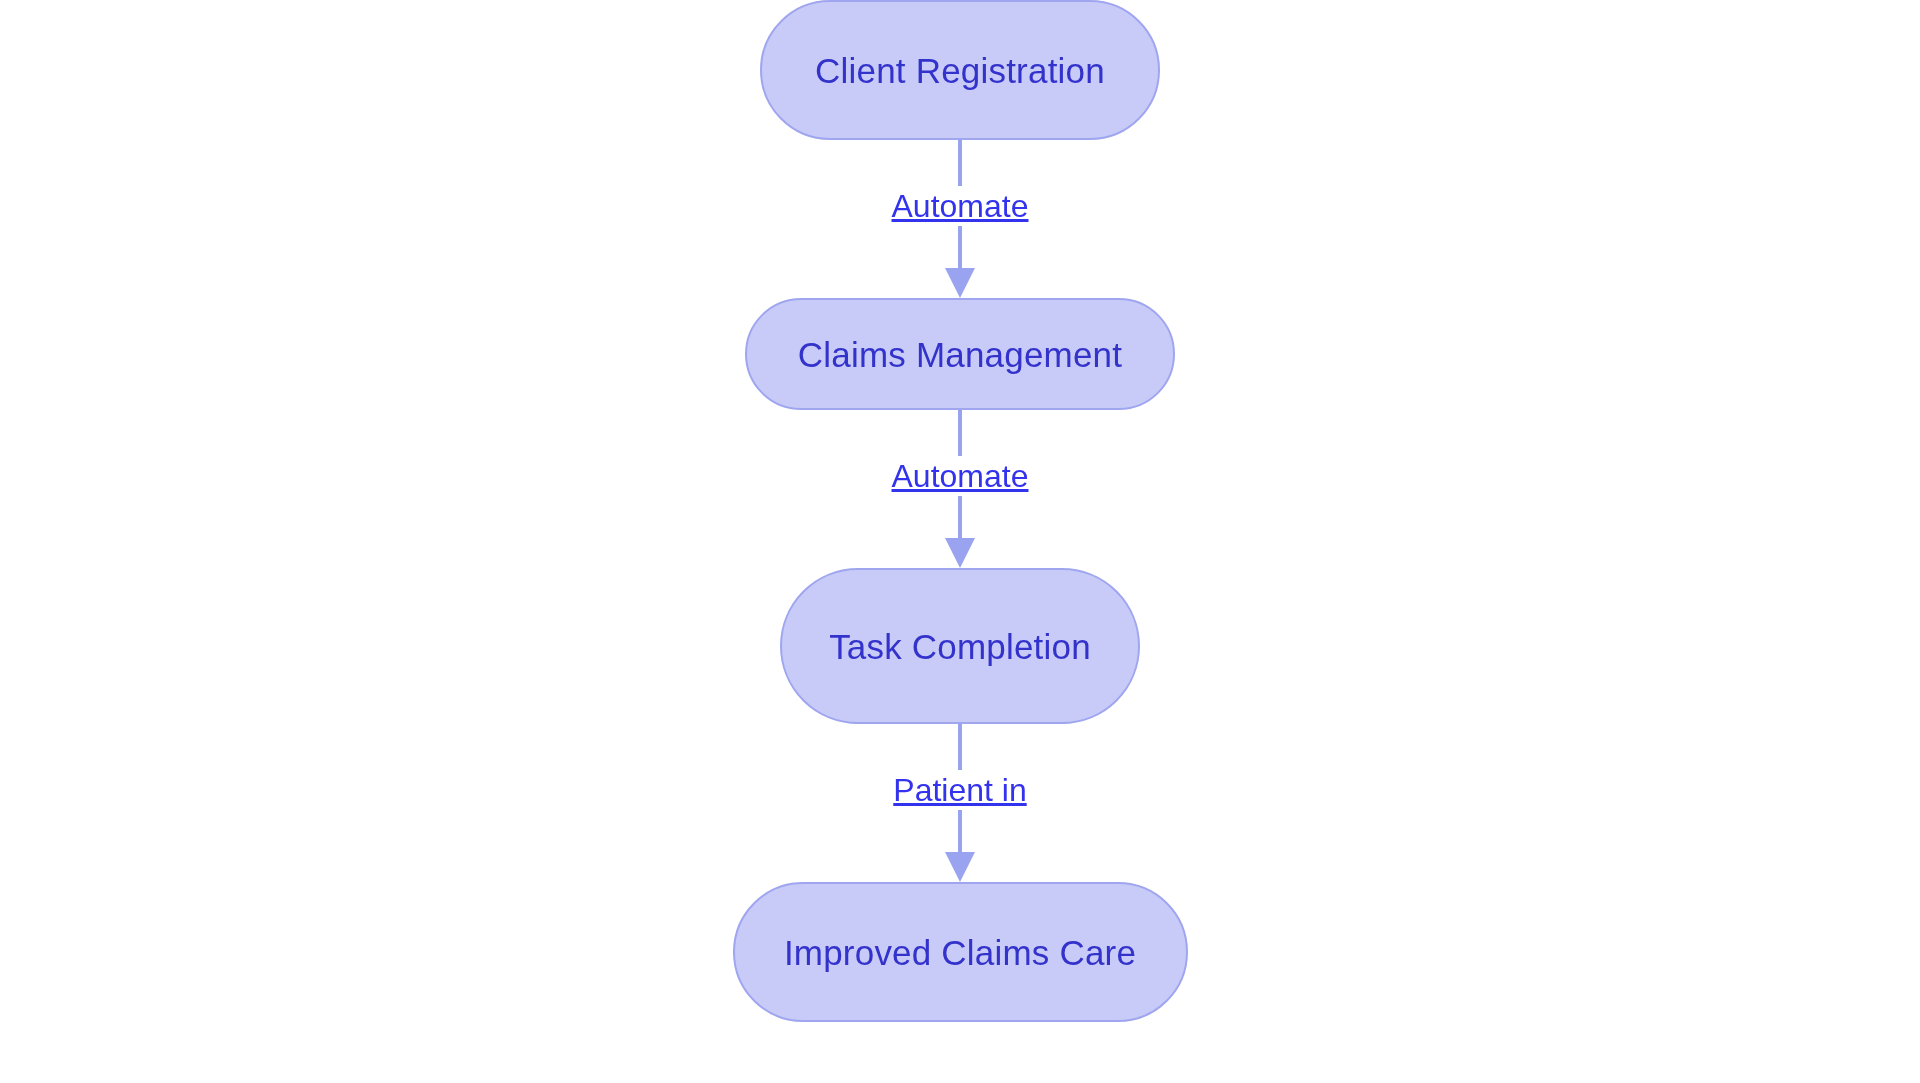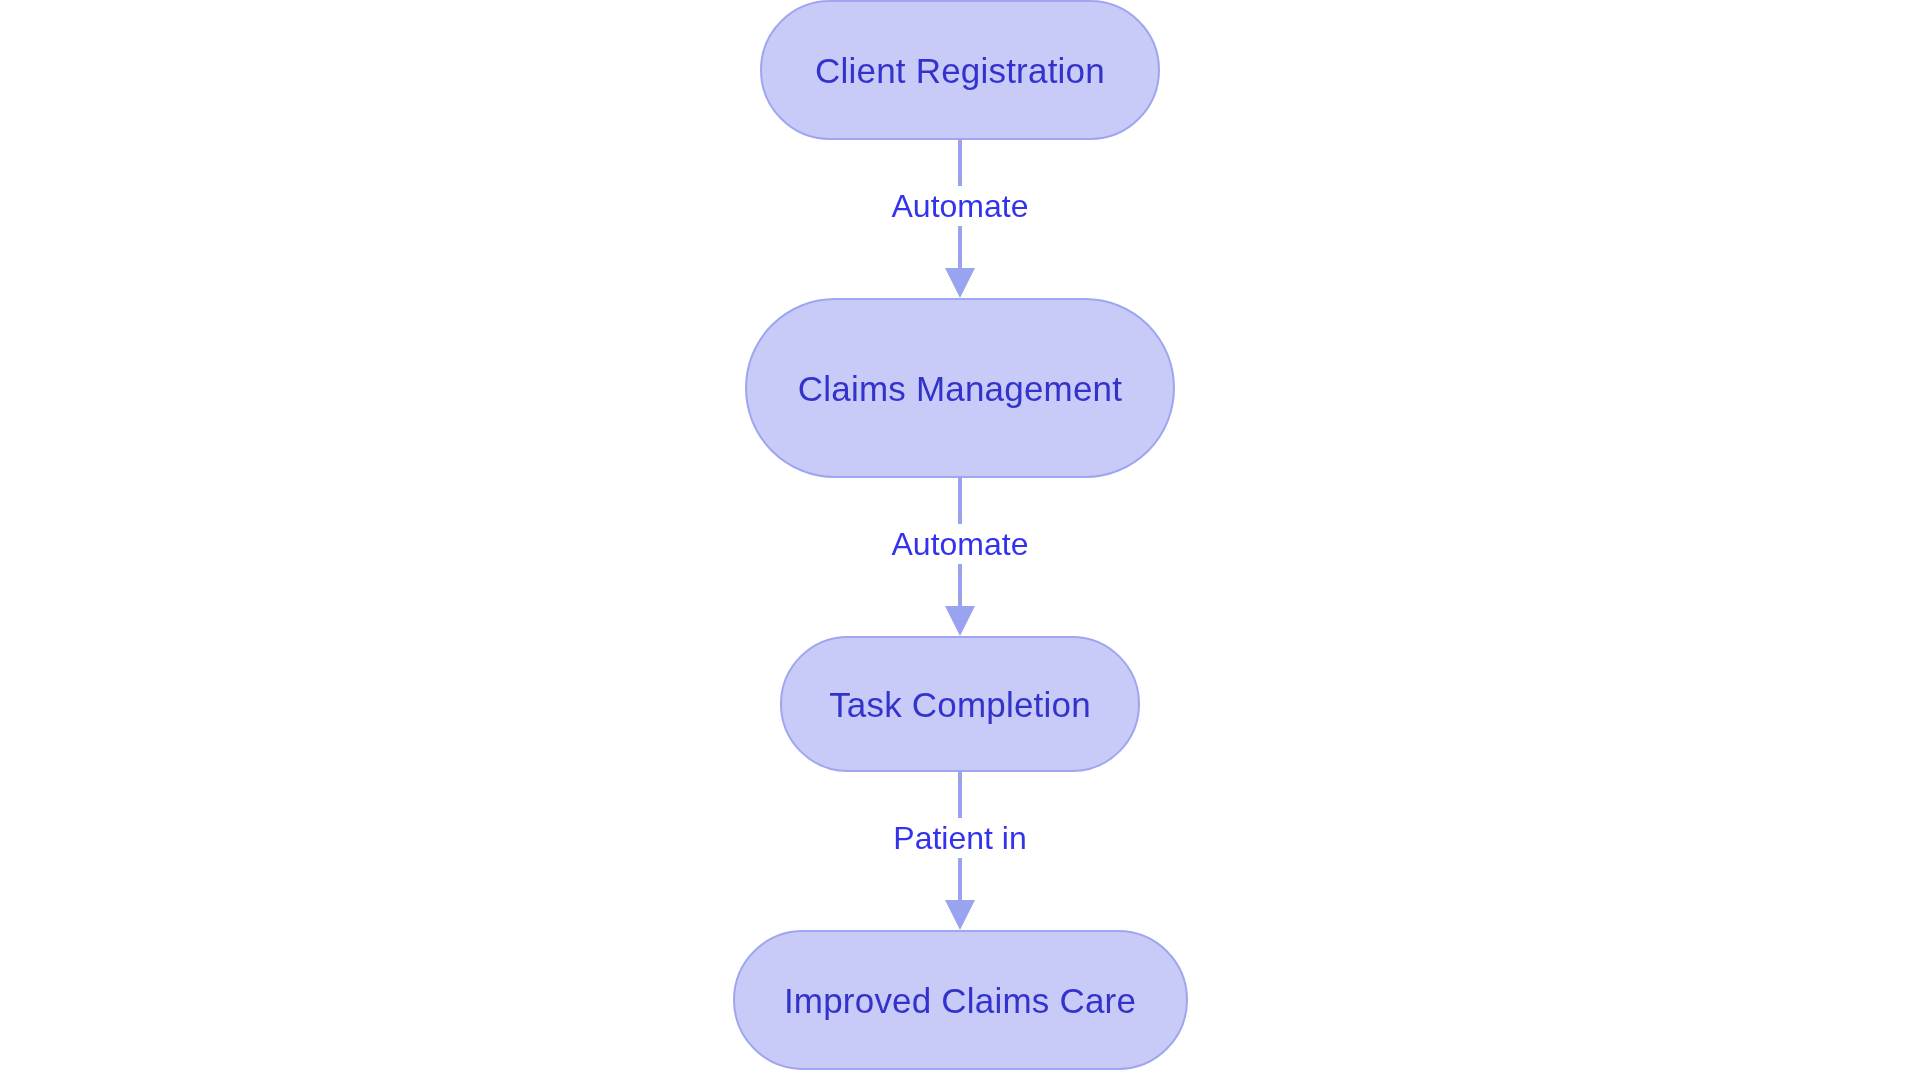--- a/index.html
+++ b/index.html
@@ -53,22 +53,22 @@
   }
 
   .node-label {
     color: #3333cc;
     font-size: 35px;
     line-height: 1;
     white-space: nowrap;
   }
 
   .node.n0 { height: 140px; min-width: 400px; }
-  .node.n1 { height: 180px; min-width: 430px; }
-  .node.n2 { height: 136px; min-width: 360px; }
+  .node.n1 { height: 112px; min-width: 430px; }
+  .node.n2 { height: 156px; min-width: 360px; }
   .node.n3 { height: 140px; min-width: 455px; }
 
   
   .connector {
     position: relative;
     width: 260px;
     height: 158px;
     display: flex;
     align-items: center;
     justify-content: center;
@@ -99,20 +99,21 @@
   .connector .edge-label {
     position: relative;
     z-index: 2;
     background: #ffffff;
     color: #3333ee;
     font-size: 32px;
     line-height: 1;
     padding: 4px 10px;
     white-space: nowrap;
     margin-top: -26px;
+    text-decoration: underline;
   }
 </style>
 </head>
 <body>
 
 <div id="flowchart">
   <div class="flow-column">
 
     <div class="node n0">
       <span class="node-label">Client Registration</span>

